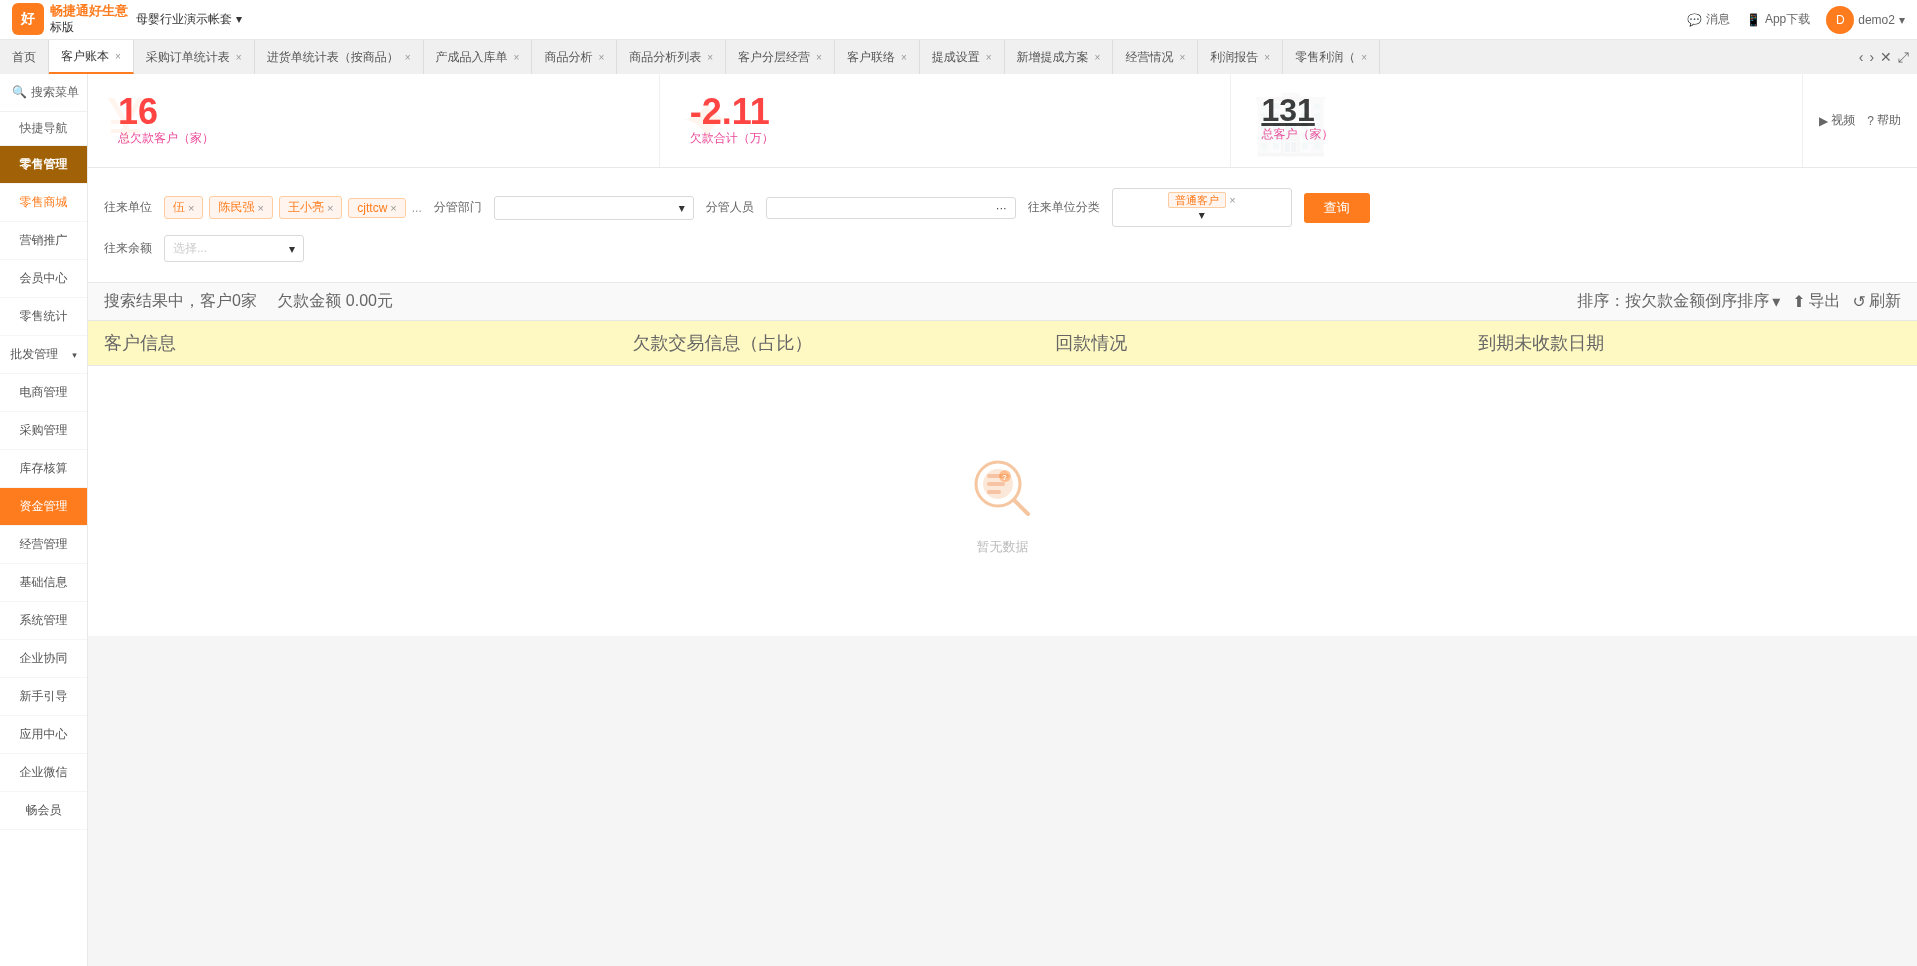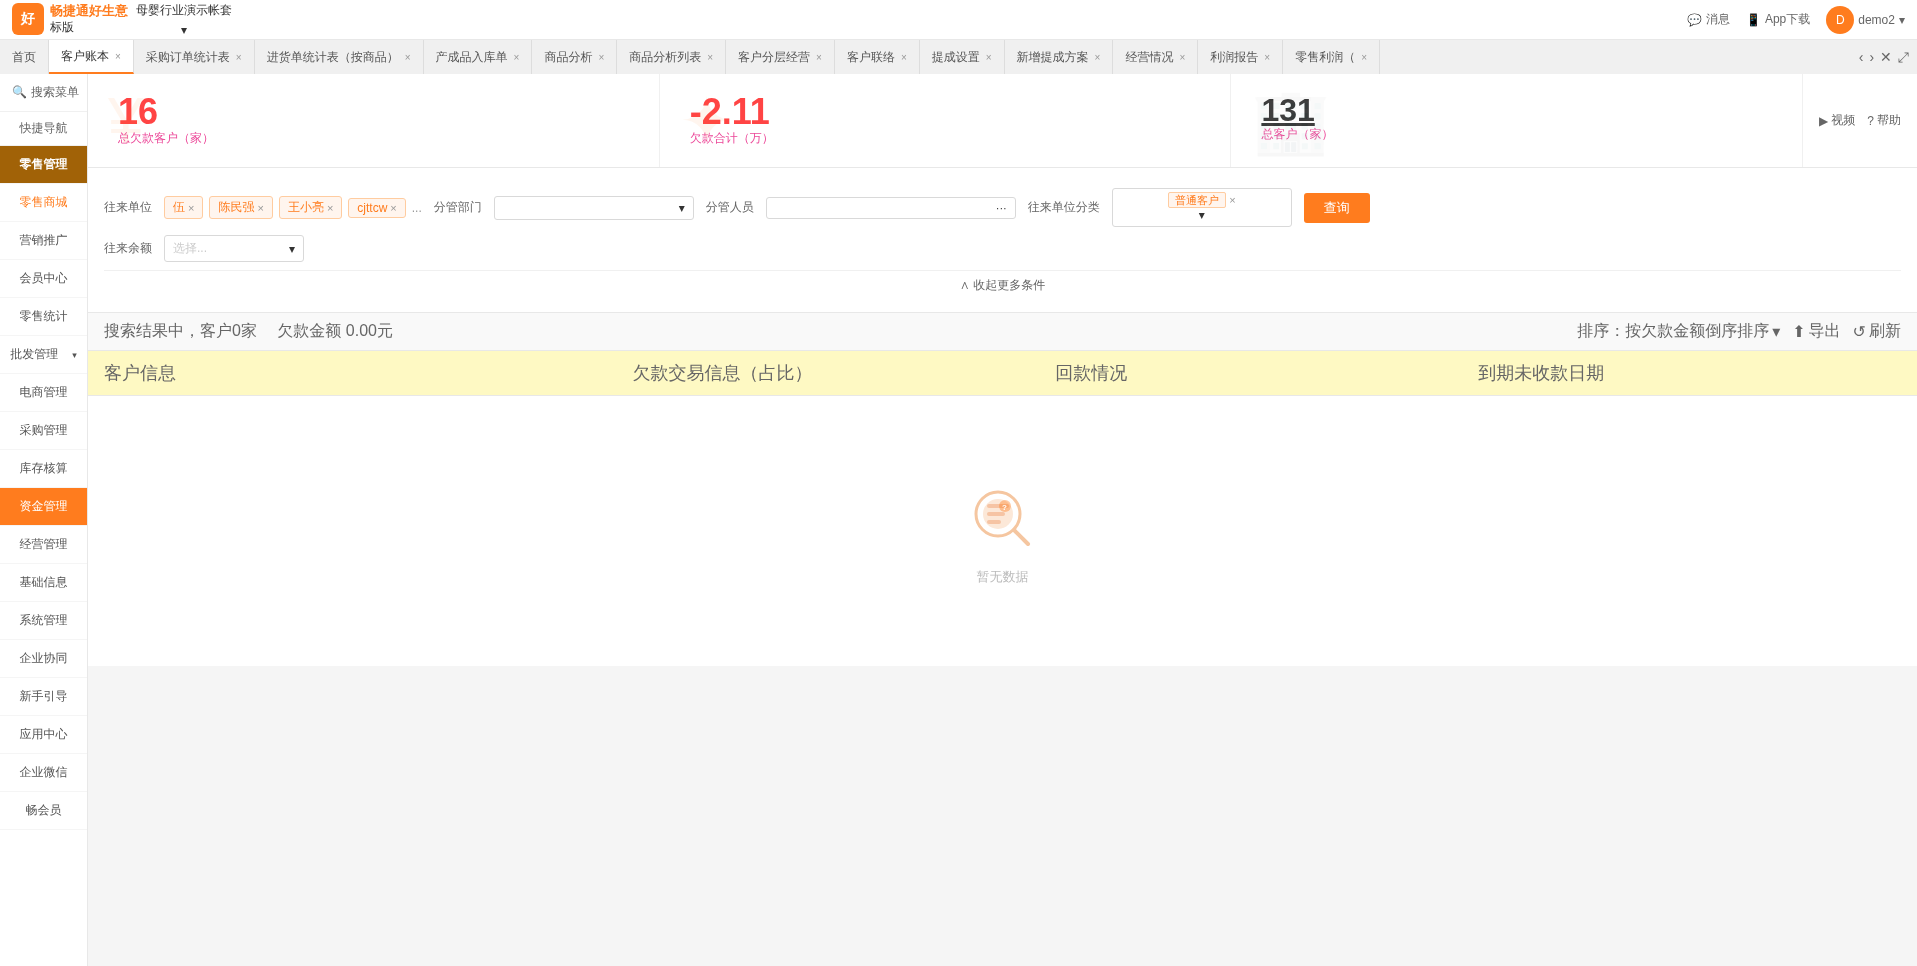--- a/index.html
+++ b/index.html
@@ -12,21 +12,21 @@
       justify-content: space-between;
     }
     .top-bar-left { display: flex; align-items: center; gap: 8px; }
     .logo-area { display: flex; align-items: center; gap: 6px; }
     .logo-icon { width: 32px; height: 32px; background: #ff7c1e; border-radius: 6px; display: flex; align-items: center; justify-content: center; color: white; font-size: 14px; font-weight: bold; }
     .logo-text { font-size: 12px; color: #333; line-height: 1.3; }
     .logo-text .main { color: #ff7c1e; font-weight: bold; font-size: 13px; }
     .top-bar-right { display: flex; align-items: center; gap: 16px; }
     .top-bar-btn { display: flex; align-items: center; gap: 4px; color: #666; font-size: 12px; cursor: pointer; }
     .user-avatar { width: 28px; height: 28px; border-radius: 50%; background: #ff7c1e; display: flex; align-items: center; justify-content: center; color: white; font-size: 12px; }
-    .dropdown-btn { display: flex; align-items: center; gap: 4px; color: #333; font-size: 12px; cursor: pointer; flex-direction: column; }
+    .dropdown-btn { display: flex; align-items: center; gap: 4px; color: #333; font-size: 12px; cursor: pointer; }
     
     
     .tab-bar {
       display: flex; align-items: center; background: #f0f0f0;
       height: 34px; overflow: hidden;
     }
     .tab-item {
       display: flex; align-items: center; padding: 0 12px; height: 34px;
       border-right: 1px solid #ddd; cursor: pointer; white-space: nowrap;
       font-size: 12px; color: #555; background: #f0f0f0; gap: 4px; min-width: fit-content;
@@ -383,24 +383,20 @@
       </div>
 
       <div class="filter-row">
         <span class="filter-label">往来余额</span>
         <div class="filter-select" style="min-width:140px;">
           <span style="color:#ccc;">选择...</span>
           <span>▾</span>
         </div>
       </div>
 
-      <div class="filter-collapse">
-        <span>∧</span>
-        <span>收起更多条件</span>
-      </div>
     </div>
 
     <div class="result-bar">
       <div>
         <span>搜索结果中，客户0家</span>
         <span style="margin-left:16px;">欠款金额 0.00元</span>
       </div>
       <div class="result-actions">
         <span>
           <span>排序：按欠款金额倒序排序</span>

